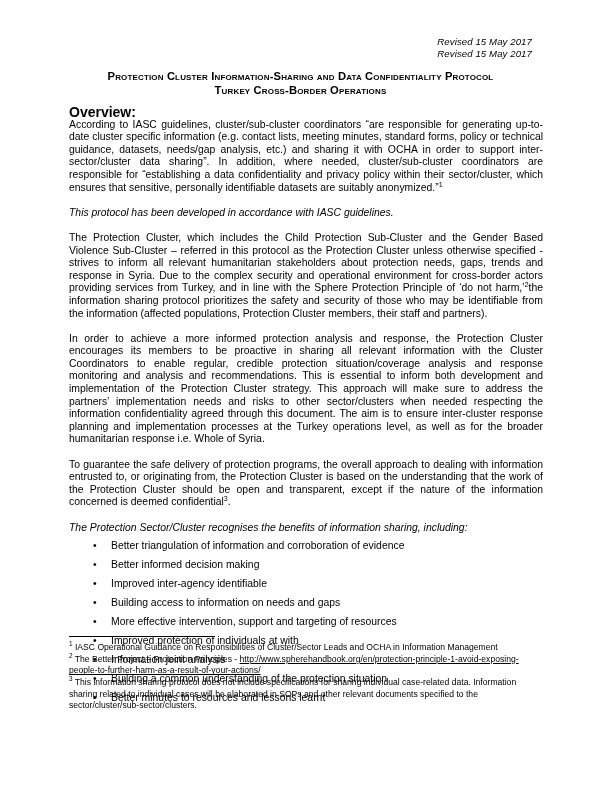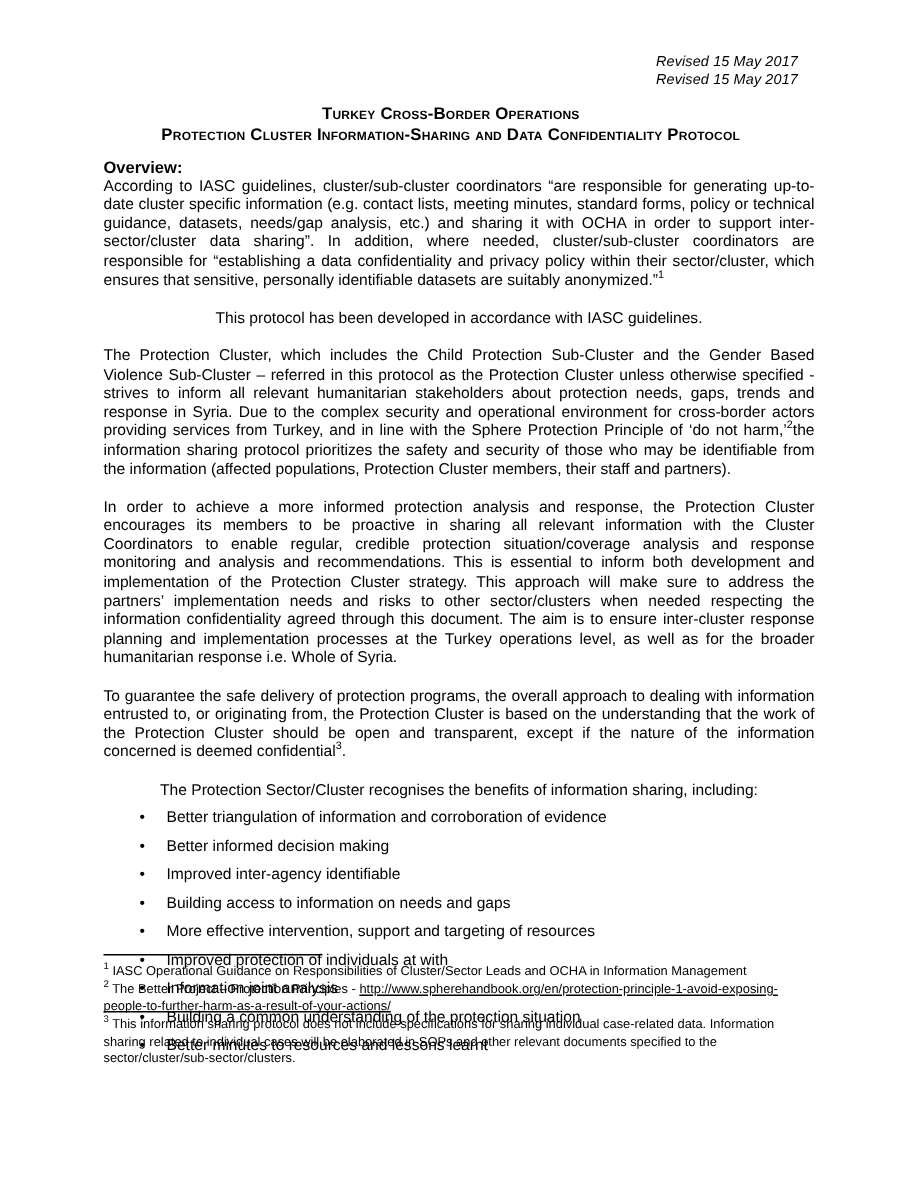--- a/index.html
+++ b/index.html
@@ -50,33 +50,34 @@
     line-height: 14px;
   }
   .body-area {
     position: absolute;
     top: 106px;
     left: 69px;
     width: 474px;
   }
   .sec-head {
     font-weight: bold;
-    font-size: 11px;
+    font-size: 14px;
     line-height: 12.6px;
     margin: 0;
   }
   p.para {
     margin: 0;
     font-size: 10.4px;
     line-height: 12.6px;
     text-align: justify;
     text-justify: inter-word;
   }
   p.para.noj {
-    text-align: center;
+    text-align: left;
+    font-style: italic;
   }
   .gap {
     height: 12.6px;
   }
   .gap-sm {
     height: 6px;
   }
   sup {
     font-size: 7.2px;
     vertical-align: super;
@@ -129,22 +130,22 @@
 <body>
 
 <div class="page">
 
   <div class="header">
     <div class="rev-line">Revised 15 May 2017</div>
     <div class="rev-line">Revised 15 May 2017</div>
   </div>
 
   <div class="title-block">
+    <div class="title-line">Protection Cluster Information-Sharing and Data Confidentiality Protocol</div>
     <div class="title-line">Turkey Cross-Border Operations</div>
-    <div class="title-line">Protection Cluster Information-Sharing and Data Confidentiality Protocol</div>
   </div>
 
   <div class="body-area">
 
     <div class="sec-head">Overview:</div>
     <p class="para"><span>According to IASC guidelines, cluster/sub-cluster coordinators “are responsible for generating up-to-date cluster specific information (e.g. contact lists, meeting minutes, standard forms, policy or technical guidance, datasets, needs/gap analysis, etc.) and sharing it with OCHA in order to support inter-sector/cluster data sharing”. In addition, where needed, cluster/sub-cluster coordinators are responsible for “establishing a data confidentiality and privacy policy within their sector/cluster, which ensures that sensitive, personally identifiable datasets are suitably anonymized.”</span><sup>1</sup></p>
 
     <div class="gap"></div>
 
     <p class="para noj">This protocol has been developed in accordance with IASC guidelines.</p>

